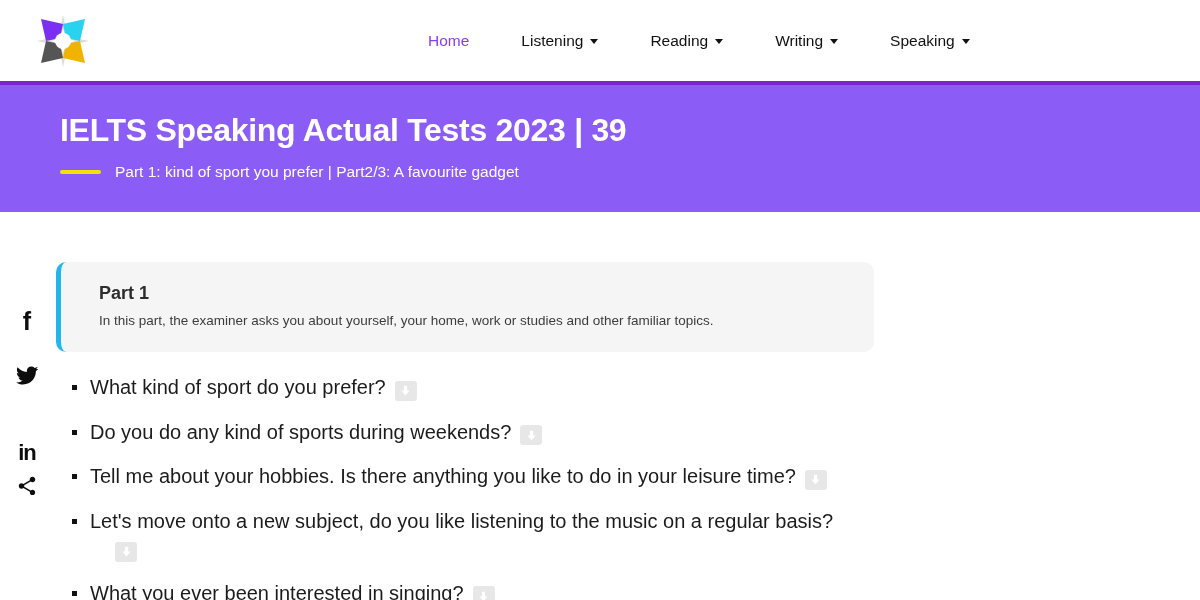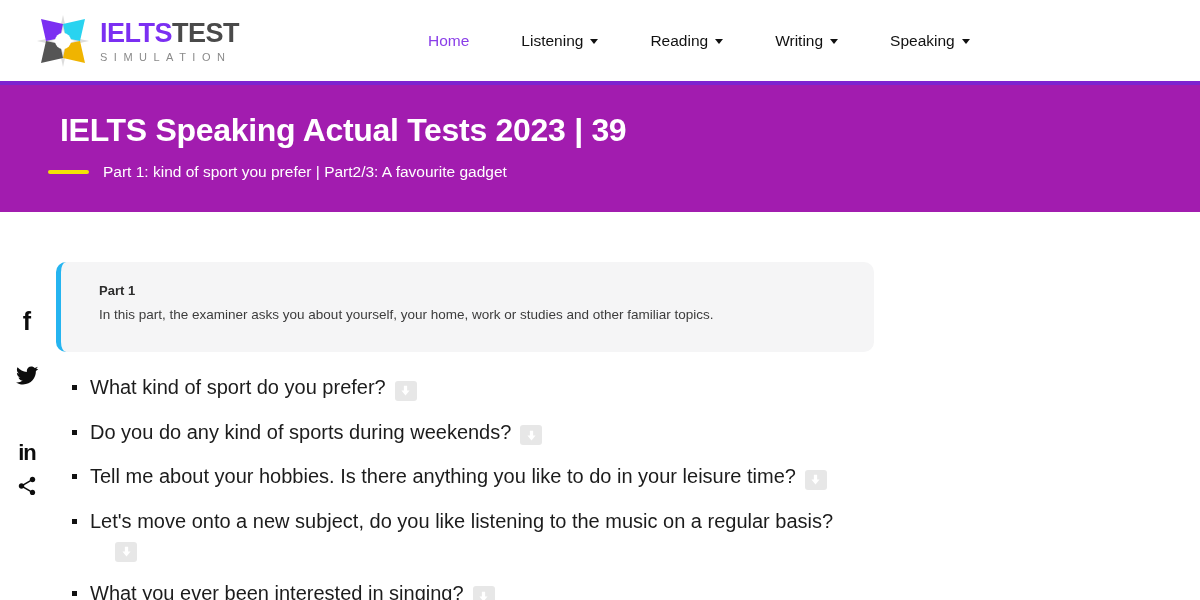--- a/index.html
+++ b/index.html
@@ -19,40 +19,40 @@
   .logo-subtitle { font-size: 11px; color: #8a8a8a; letter-spacing: 6.5px; margin-top: 4px; }
 
   .nav { position: absolute; left: 428px; top: 0; height: 81px; display: flex; align-items: center; gap: 52px; text-align: center; }
   .nav-item { display: flex; align-items: center; gap: 7px; font-size: 15.5px; color: #111;
     cursor: pointer; white-space: nowrap; }
   .nav-item.active { color: #8a3ee8; }
   .caret { width: 0; height: 0; border-left: 4.5px solid transparent;
     border-right: 4.5px solid transparent; border-top: 5.5px solid #111; margin-top: 2px; }
 
   
-  .hero { position: absolute; left: 0; top: 85px; width: 1200px; height: 127px; background: #a21caf; }
+  .hero { position: absolute; left: 0; top: 85px; width: 1200px; height: 127px; background: #8b5cf6; }
   .hero-title { position: absolute; left: 60px; top: 27px; color: #ffffff;
     font-size: 32px; font-weight: bold; letter-spacing: -0.3px; }
-  .hero-sub { position: absolute; left: 48px; top: 78px; display: flex; align-items: center; }
+  .hero-sub { position: absolute; left: 60px; top: 78px; display: flex; align-items: center; }
   .dash { width: 41px; height: 4px; background: #f2e205; border-radius: 2px; margin-right: 14px; }
   .hero-subtitle { color: #ffffff; font-size: 15.5px; }
 
   
   .social { position: absolute; left: 10px; top: 308px; width: 34px; display: flex;
     flex-direction: column; align-items: center; gap: 29px; }
   .social-btn { width: 30px; height: 26px; display: flex; align-items: center; justify-content: center;
     color: #0d0d0d; cursor: pointer; }
   .fb-glyph { font-size: 25px; font-weight: bold; line-height: 1; }
   .in-glyph { font-size: 22px; font-weight: bold; letter-spacing: -1px; line-height: 1; margin-top: 44px; }
 
   
   .part-card { position: absolute; left: 56px; top: 262px; width: 818px; height: 90px;
     background: #f5f5f6; border-left: 5px solid #25b4f0; border-radius: 10px;
     padding: 21px 20px 0 38px; }
-  .part-title { font-size: 13px; font-weight: bold; color: #2d2d2d; }
+  .part-title { font-size: 18px; font-weight: bold; color: #2d2d2d; }
   .part-desc { font-size: 13.5px; color: #3c3c3c; margin-top: 9px; }
 
   
   .questions { position: absolute; left: 72px; top: 376px; width: 816px; list-style: none; }
   .question { position: relative; padding-left: 18px; margin-bottom: 20px;
     font-size: 20px; color: #1c1c1c; line-height: 23px; }
   .q-bullet { position: absolute; left: 0; top: 9px; width: 5px; height: 5px; background: #111; }
   .dl-icon { display: inline-flex; align-items: center; justify-content: center;
     width: 22px; height: 20px; background: #e7e7e7; border-radius: 3px;
     margin-left: 9px; vertical-align: -3px; cursor: pointer; }
@@ -74,24 +74,20 @@
             <polygon points="4,30 22,26 27,30 22,34"></polygon>
           </g>
           <polygon fill="#7b2ff2" points="8,8 30,13 27,27 13,30" transform="rotate(0 30 30)"></polygon>
           <polygon fill="#29d3f0" points="52,8 47,30 33,27 30,13"></polygon>
           <polygon fill="#f0b400" points="52,52 30,47 33,33 47,30"></polygon>
           <polygon fill="#555555" points="8,52 13,30 27,33 30,47"></polygon>
           <circle fill="#ffffff" cx="30" cy="30" r="8"></circle>
           <polygon fill="#ffffff" points="30,18 33,27 42,30 33,33 30,42 27,33 18,30 27,27"></polygon>
         </g>
       </svg>
-      <div class="logo-text">
-        <div class="logo-title"><span class="primary">IELTS</span><span class="secondary">TEST</span></div>
-        <div class="logo-subtitle">SIMULATION</div>
-      </div>
     </div>
 
     <nav class="nav">
       <div class="nav-item active">
         <span>Home</span>
       </div>
       <div class="nav-item">
         <span>Listening</span>
         <span class="caret"></span>
       </div>

